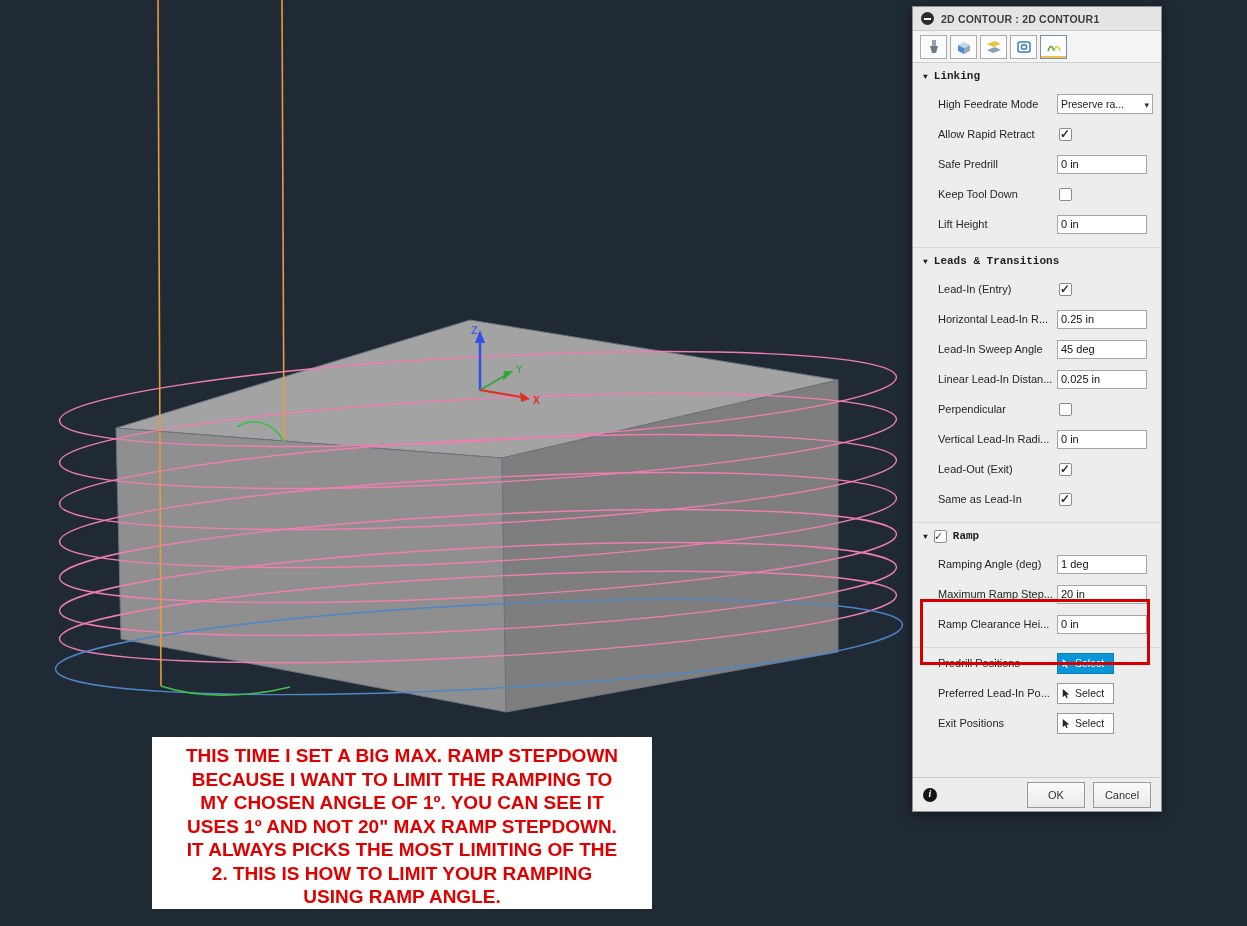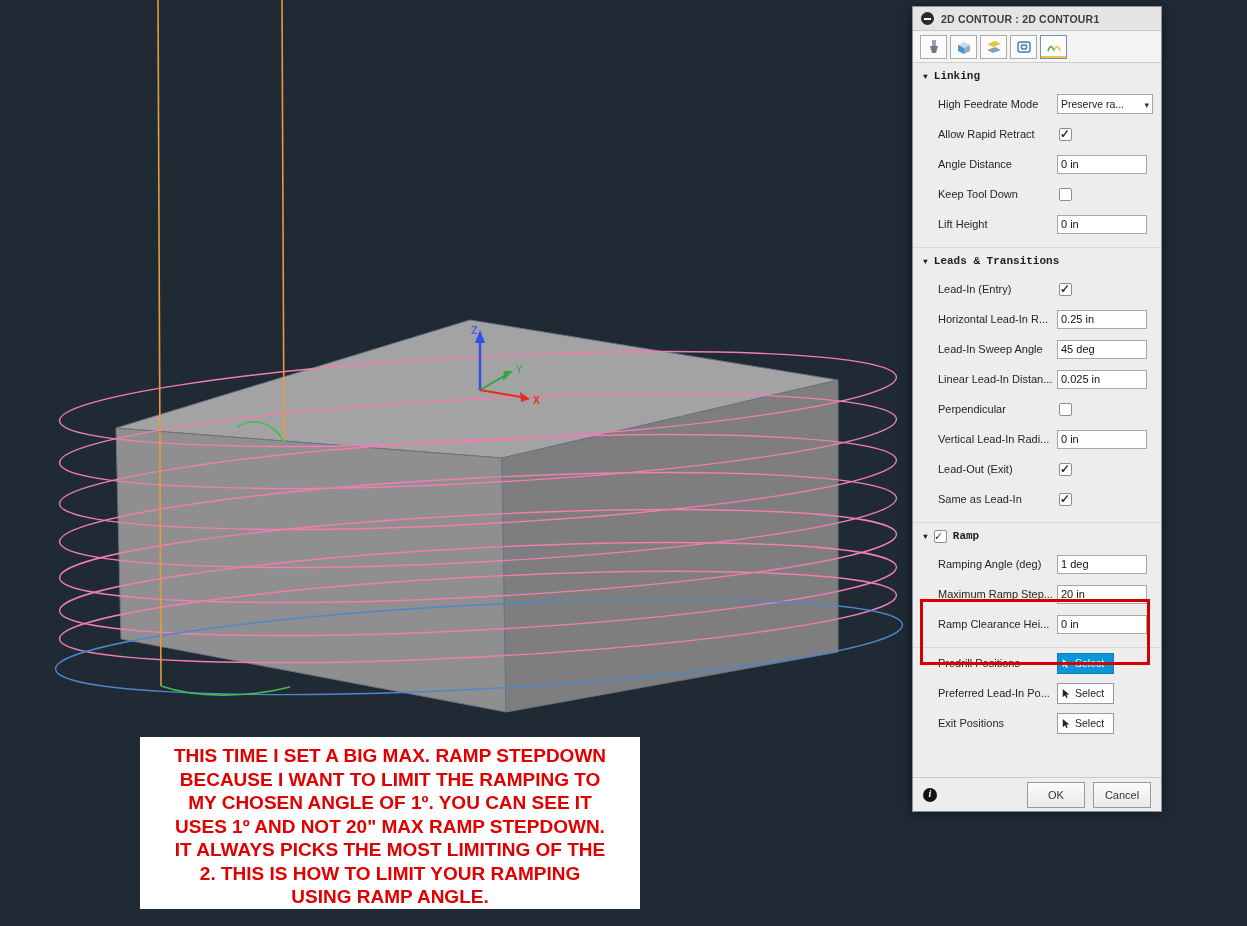--- a/index.html
+++ b/index.html
@@ -1,21 +1,21 @@
 <!DOCTYPE html>
 <html><head>
 <meta charset="utf-8">
 <style>
   html,body { margin:0; padding:0; background:#202A35; }
   .stage { position:relative; width:1247px; height:926px; overflow:hidden; background:#202A35;
            font-family:"Liberation Sans", sans-serif; }
   svg.scene { position:absolute; left:0; top:0; }
 
   
-  .note { position:absolute; left:140px; top:737px; width:500px; height:172px;
+  .note { position:absolute; left:152px; top:737px; width:500px; height:172px;
           background:#FFFFFF; color:#E00000; font-weight:bold; font-size:19px;
           line-height:23.5px; text-align:center; padding-top:7px; box-sizing:border-box; }
 
   
   .dialog { position:absolute; left:912px; top:6px; width:250px; height:806px;
             background:#EDEDED; border:1px solid #8F8F8F; box-shadow:0 2px 10px rgba(0,0,0,.5);
             display:flex; flex-direction:column; font-size:11px; color:#222; box-sizing:border-box; }
   .titlebar { height:23px; flex:0 0 auto; display:flex; align-items:center; gap:7px;
               padding:0 8px; background:#E4E4E4; border-bottom:1px solid #C9C9C9; }
   .grip { width:13px; height:13px; border-radius:50%; background:#2B2B2B; position:relative; flex:0 0 auto; }
@@ -175,21 +175,21 @@
             </span>
           </span>
         </div>
         <div class="row">
           <span class="lbl">Allow Rapid Retract</span>
           <span class="ctrl">
               <span class="cb checked"></span>
             </span>
         </div>
         <div class="row">
-          <span class="lbl">Angle Distance</span>
+          <span class="lbl">Safe Predrill</span>
           <span class="ctrl">
               <input class="txt" value="0 in" style="">
             </span>
         </div>
         <div class="row">
           <span class="lbl">Keep Tool Down</span>
           <span class="ctrl">
               <span class="cb"></span>
             </span>
         </div>

